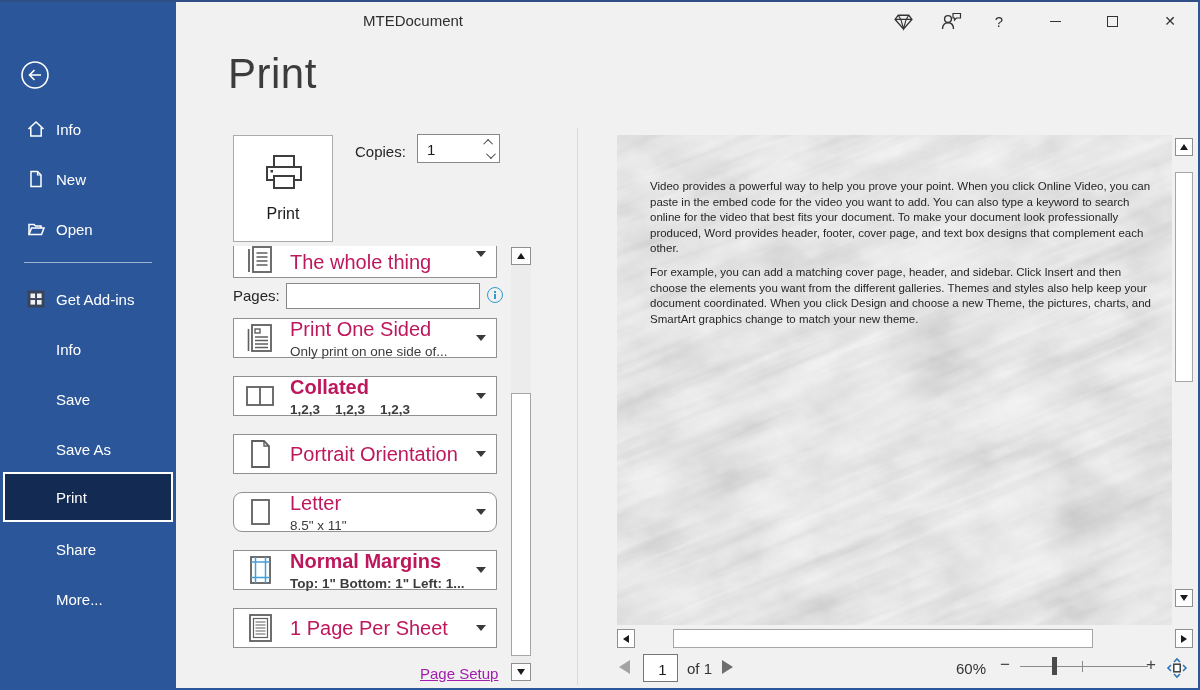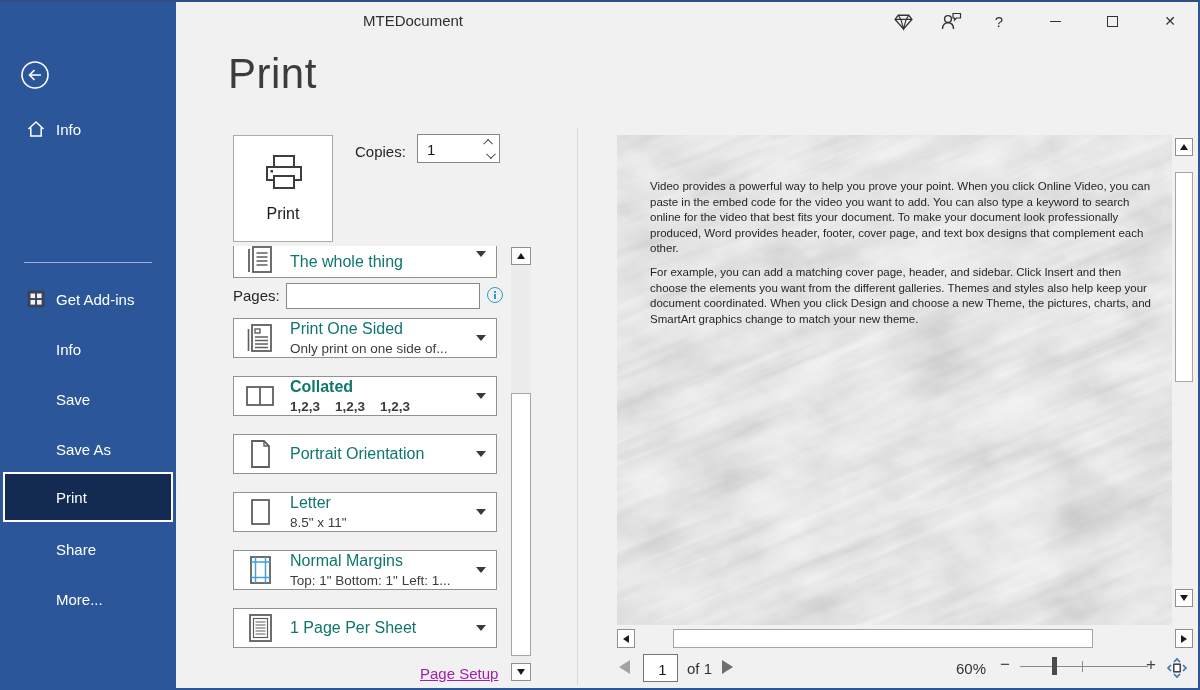--- a/index.html
+++ b/index.html
@@ -41,21 +41,21 @@
   .spin{position:absolute;right:3px;width:14px;height:12px;display:flex;align-items:center;justify-content:center;cursor:pointer;}
   .spin-up{top:1px;} .spin-dn{bottom:1px;}
   .chev{width:6px;height:6px;border-left:1.5px solid #444;border-top:1.5px solid #444;}
   .chev.up{transform:rotate(45deg) translateY(2px);}
   .chev.dn{transform:rotate(225deg) translateY(2px);}
 
   .dd{position:absolute;left:233px;width:264px;height:40px;background:#fff;border:1px solid #919191;
       box-sizing:border-box;cursor:pointer;}
   .dd .dd-icon{position:absolute;left:8px;top:50%;transform:translateY(-50%);width:36px;height:36px;}
   .dd .dd-text{position:absolute;left:56px;top:50%;transform:translateY(-50%);max-width:185px;}
-  .dd .t1{font-size:16px;color:#0f766e;white-space:nowrap;}
+  .dd .t1{font-size:20px;color:#be185d;white-space:nowrap;}
   .dd .t2{font-size:13.5px;color:#3c3c3c;margin-top:3px;white-space:pre;}
   .dd .dd-caret{position:absolute;right:10px;top:50%;margin-top:-3px;width:0;height:0;
       border-left:5px solid transparent;border-right:5px solid transparent;border-top:6px solid #3a3a3a;}
   .dd.clipped{top:246px;height:32px;border-top:none;}
   .dd.clipped .dd-icon{top:14px;}
   .dd.clipped .dd-caret{top:8px;}
 
   .pages-label{position:absolute;left:233px;top:287px;font-size:15px;color:#262626;}
   .pages-input{position:absolute;left:286px;top:283px;width:194px;height:26px;border:1px solid #8a8886;
       box-sizing:border-box;background:#fff;font-size:14px;padding:0 6px;outline:none;font-family:"Liberation Sans",sans-serif;}
@@ -125,21 +125,39 @@
 
     <div class="side-row" style="top:117px;">
       <span class="ic">
         <svg width="20" height="20" viewBox="0 0 20 20">
             <path d="M2.5 10 L10 3 L17.5 10 M4.8 8.6 V17 H15.2 V8.6" fill="none" stroke="#fff" stroke-width="1.5"></path>
           </svg>
       </span>
       <span class="lbl">Info</span>
     </div>
 
-
+    <div class="side-row" style="top:167px;">
+      <span class="ic">
+        <svg width="20" height="20" viewBox="0 0 20 20">
+            <path d="M5 2.5 H11.5 L15 6 V17.5 H5 Z" fill="none" stroke="#fff" stroke-width="1.5"></path>
+            <path d="M11.5 2.5 V6 H15" fill="none" stroke="#fff" stroke-width="1.2"></path>
+          </svg>
+      </span>
+      <span class="lbl">New</span>
+    </div>
+
+    <div class="side-row" style="top:217px;">
+      <span class="ic">
+        <svg width="20" height="20" viewBox="0 0 20 20">
+            <path d="M3 15.5 V5.5 H8 L9.5 7 H15 V9" fill="none" stroke="#fff" stroke-width="1.5"></path>
+            <path d="M3 15.5 L5.5 9 H18 L15.5 15.5 Z" fill="none" stroke="#fff" stroke-width="1.5"></path>
+          </svg>
+      </span>
+      <span class="lbl">Open</span>
+    </div>
 
     <div class="side-divider"></div>
 
     <div class="side-row" style="top:287px;">
       <span class="ic">
         <svg width="20" height="20" viewBox="0 0 20 20">
             <rect x="1.5" y="1.5" width="17" height="17" fill="#39445a"></rect>
             <rect x="4.5" y="4.5" width="4.6" height="4.6" fill="#fff" opacity=".92"></rect>
             <rect x="11" y="4.5" width="4.6" height="4.6" fill="#fff" opacity=".92"></rect>
             <rect x="4.5" y="11" width="4.6" height="4.6" fill="#fff" opacity=".92"></rect>
@@ -272,34 +290,34 @@
     <span class="dd-icon">
       <svg width="36" height="36" viewBox="0 0 36 36">
           <path d="M10 5 H22 L27 10 V31 H10 Z" fill="none" stroke="#5f5f5f" stroke-width="1.8"></path>
           <path d="M22 5 V10 H27" fill="none" stroke="#5f5f5f" stroke-width="1.4"></path>
         </svg>
     </span>
     <span class="dd-text"><span class="t1">Portrait Orientation</span></span>
     <span class="dd-caret"></span>
   </div>
 
-  <div class="dd" style="top:492px;">
+  <div class="dd" style="top:492px;border-radius:9px;">
     <span class="dd-icon">
       <svg width="36" height="36" viewBox="0 0 36 36">
           <rect x="10" y="6" width="17" height="24" fill="none" stroke="#5f5f5f" stroke-width="1.8"></rect>
         </svg>
     </span>
     <span class="dd-text">
       <div class="t1">Letter</div>
       <div class="t2">8.5" x 11"</div>
     </span>
     <span class="dd-caret"></span>
   </div>
 
-  <div class="dd" style="top:550px;">
+  <div class="dd" style="top:550px;font-weight:bold;">
     <span class="dd-icon">
       <svg width="36" height="36" viewBox="0 0 36 36">
           <rect x="9" y="5" width="19" height="26" fill="none" stroke="#5f5f5f" stroke-width="1.8"></rect>
           <path d="M13.5 5 V31 M23.5 5 V31" stroke="#41a0dc" stroke-width="1.5"></path>
           <path d="M9 10 H28 M9 25.5 H28" stroke="#41a0dc" stroke-width="1.5"></path>
         </svg>
     </span>
     <span class="dd-text">
       <div class="t1">Normal Margins</div>
       <div class="t2">Top: 1" Bottom: 1" Left: 1...</div>

